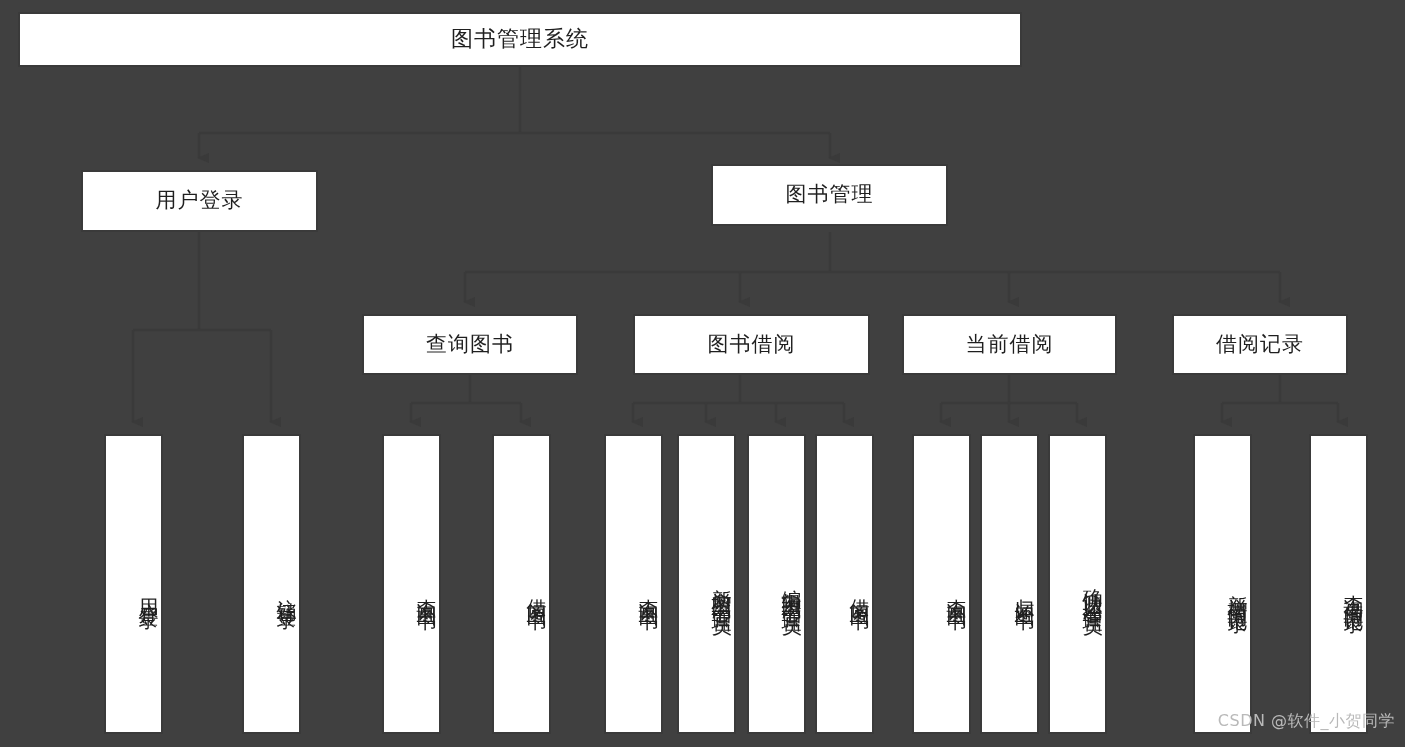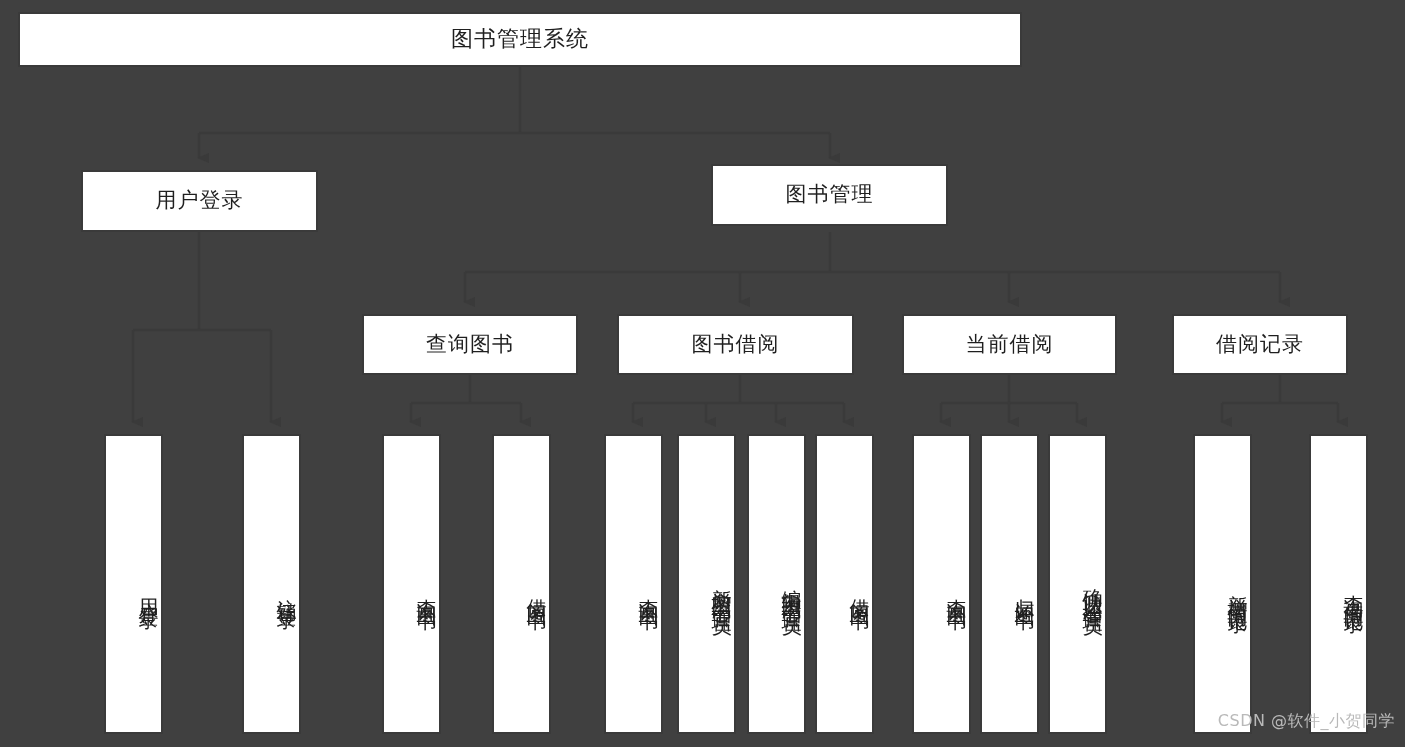--- a/index.html
+++ b/index.html
@@ -132,21 +132,21 @@
   <div class="node horiz" style="left:81px; top:170px; width:237px; height:62px;">
     <span>用户登录</span>
   </div>
   <div class="node horiz" style="left:711px; top:164px; width:237px; height:62px;">
     <span>图书管理</span>
   </div>
 
   <div class="node horiz" style="left:362px; top:314px; width:216px; height:61px;">
     <span>查询图书</span>
   </div>
-  <div class="node horiz" style="left:617px; top:314px; width:237px; height:61px;">
+  <div class="node horiz" style="left:633px; top:314px; width:237px; height:61px;">
     <span>图书借阅</span>
   </div>
   <div class="node horiz" style="left:902px; top:314px; width:215px; height:61px;text-align:center;">
     <span>当前借阅</span>
   </div>
   <div class="node horiz" style="left:1172px; top:314px; width:176px; height:61px;">
     <span>借阅记录</span>
   </div>
 
   <div class="node vert" style="left:104px; top:434px; width:59px; height:300px;">

